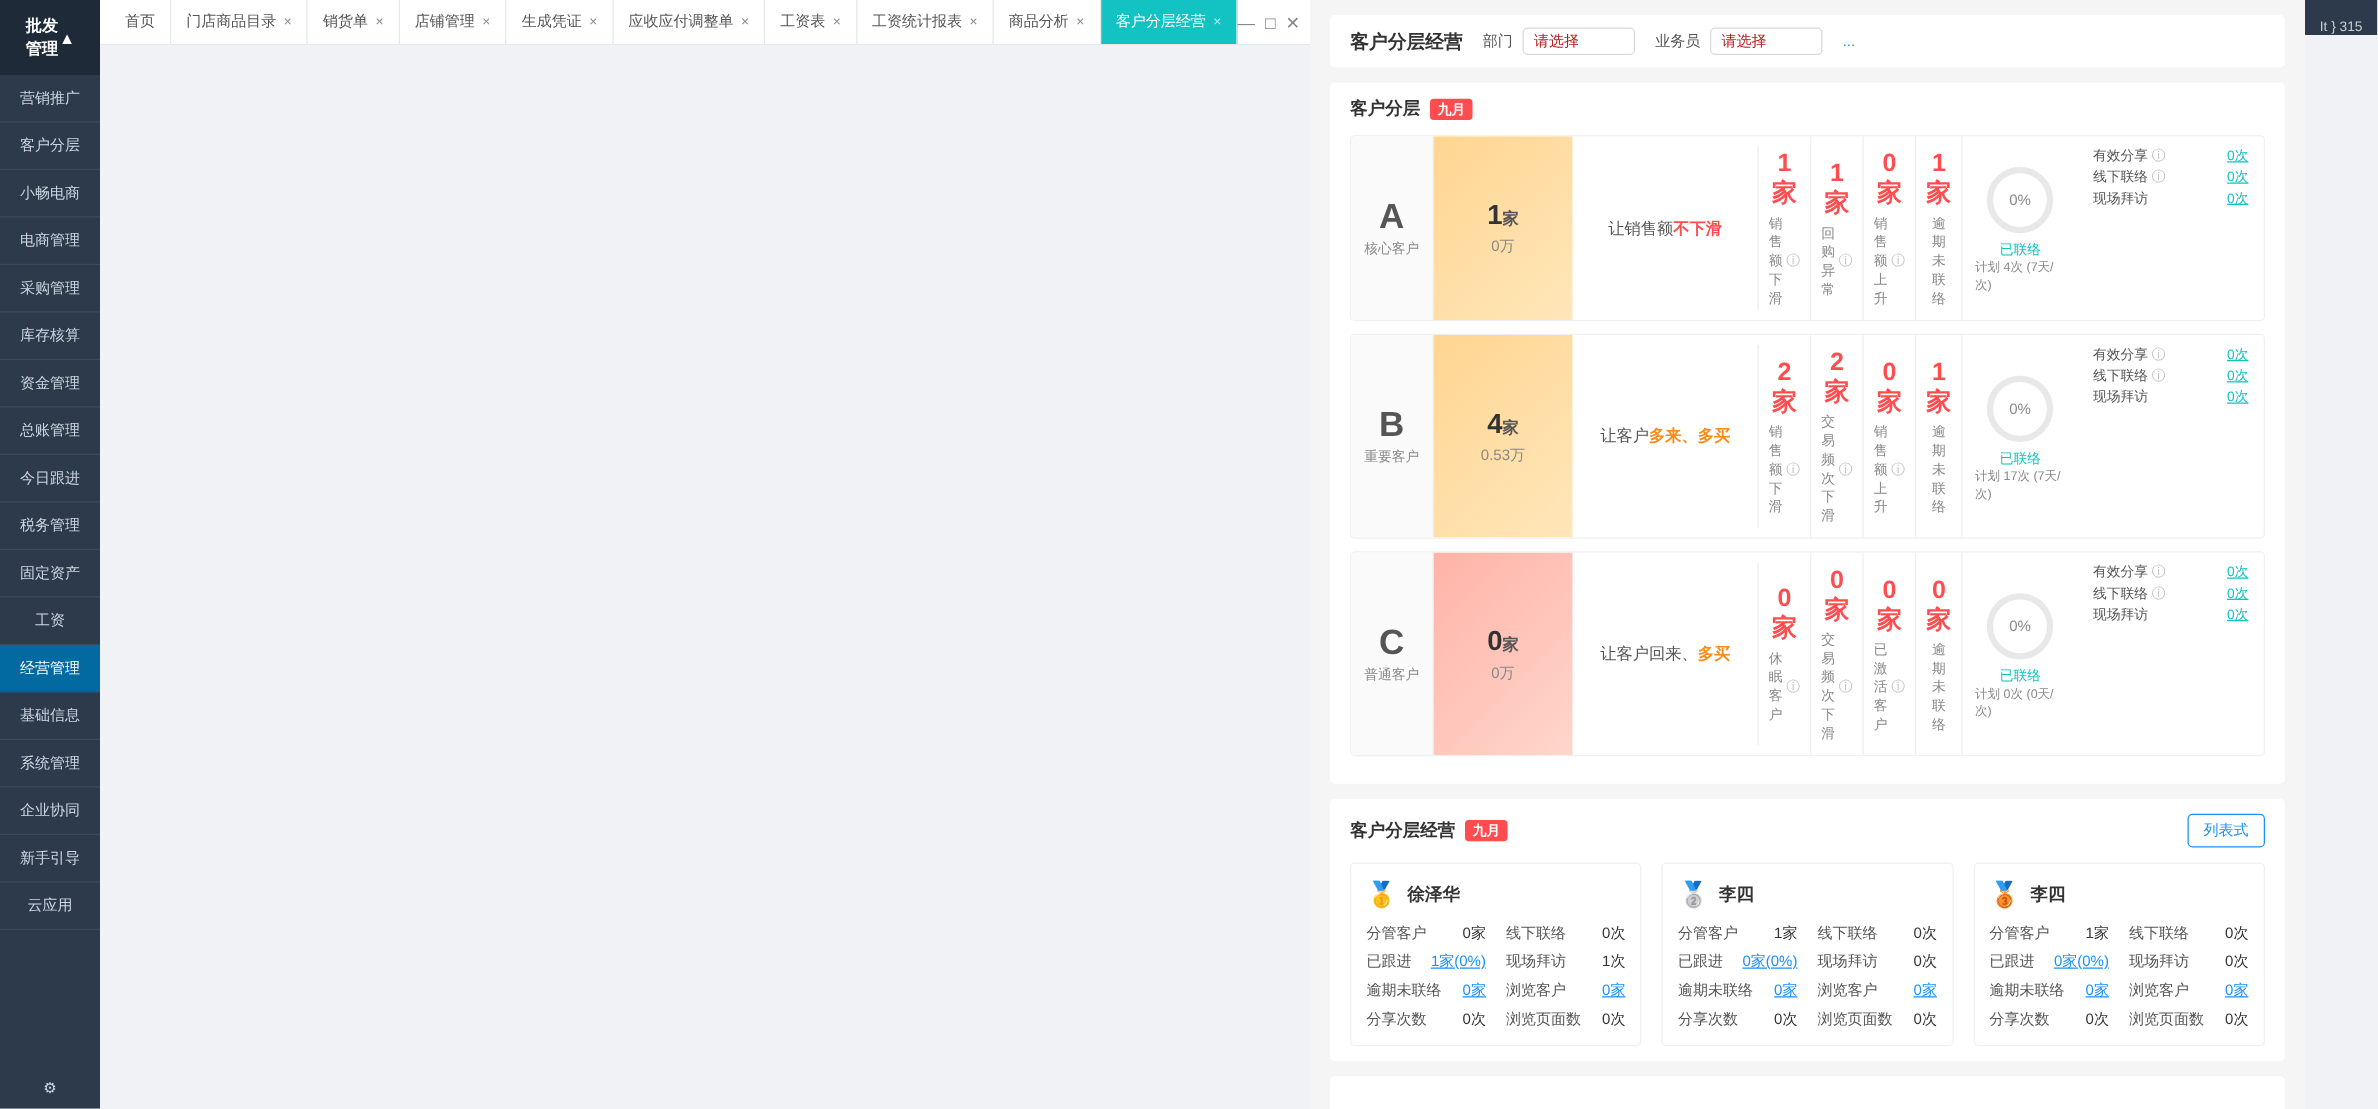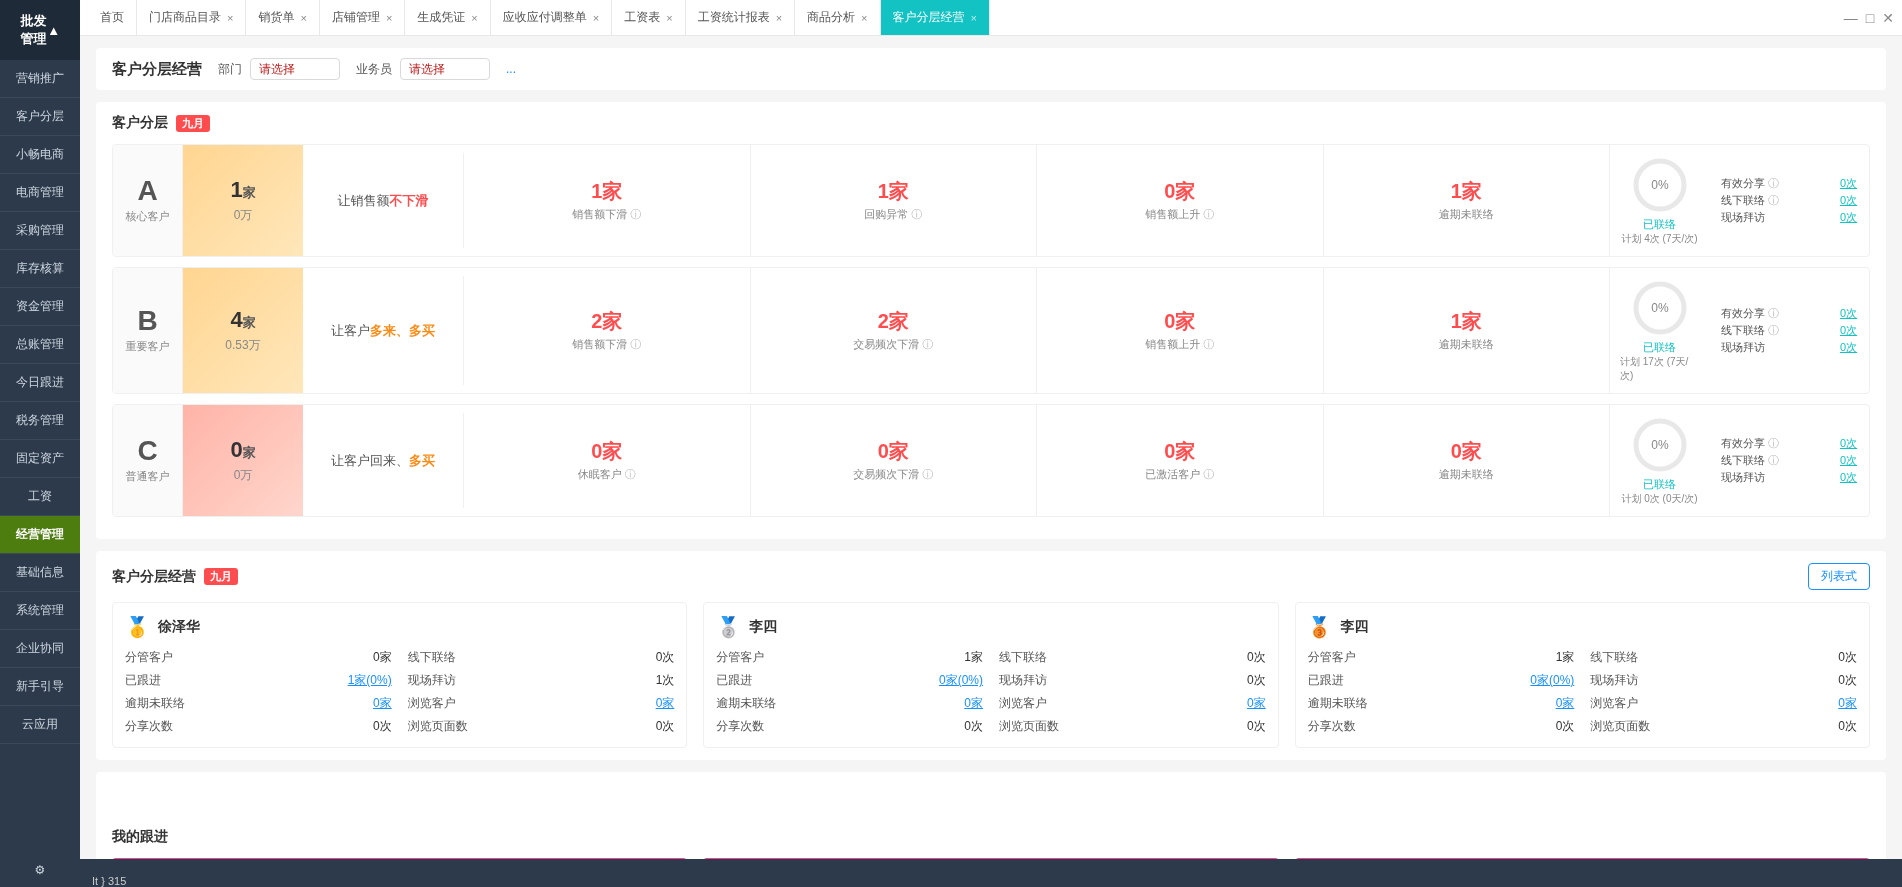--- a/index.html
+++ b/index.html
@@ -29,34 +29,33 @@
       cursor: pointer;
     }
     .sidebar-item {
       padding: 10px 8px;
       text-align: center;
       font-size: 12px;
       color: #cdd6e0;
       cursor: pointer;
       border-bottom: 1px solid #3a4a5c;
     }
-    .sidebar-item.active { background: #4d7c0f; color: #fff; font-weight: bold; }
+    .sidebar-item.active { background: #0369a1; color: #fff; }
     .sidebar-bottom {
       margin-top: auto;
       padding: 10px 8px;
       text-align: center;
       color: #cdd6e0;
       cursor: pointer;
     }
 
     
     .main {
       flex: 1;
       display: flex;
-      flex-direction: column;
       overflow: hidden;
     }
 
     
     .tabbar {
       background: #fff;
       display: flex;
       align-items: center;
       border-bottom: 1px solid #e8e8e8;
       height: 36px;
@@ -266,21 +265,20 @@
       padding: 10px;
       border-left: 1px solid #f0f0f0;
     }
     .circle-svg { width: 60px; height: 60px; }
     .circle-label { font-size: 11px; color: #13c2c2; margin-top: 2px; }
     .circle-sub { font-size: 10px; color: #888; }
     .tier-right-stats {
       width: 160px;
       display: flex;
       flex-direction: column;
-      justify-content: center;
       padding: 8px 12px;
       font-size: 11px;
       color: #555;
       gap: 2px;
     }
     .right-stat-row { display: flex; align-items: center; justify-content: space-between; }
     .right-stat-row .info-icon { color: #bbb; }
     .right-stat-row .count { color: #13c2c2; text-decoration: underline; cursor: pointer; }
 
     

